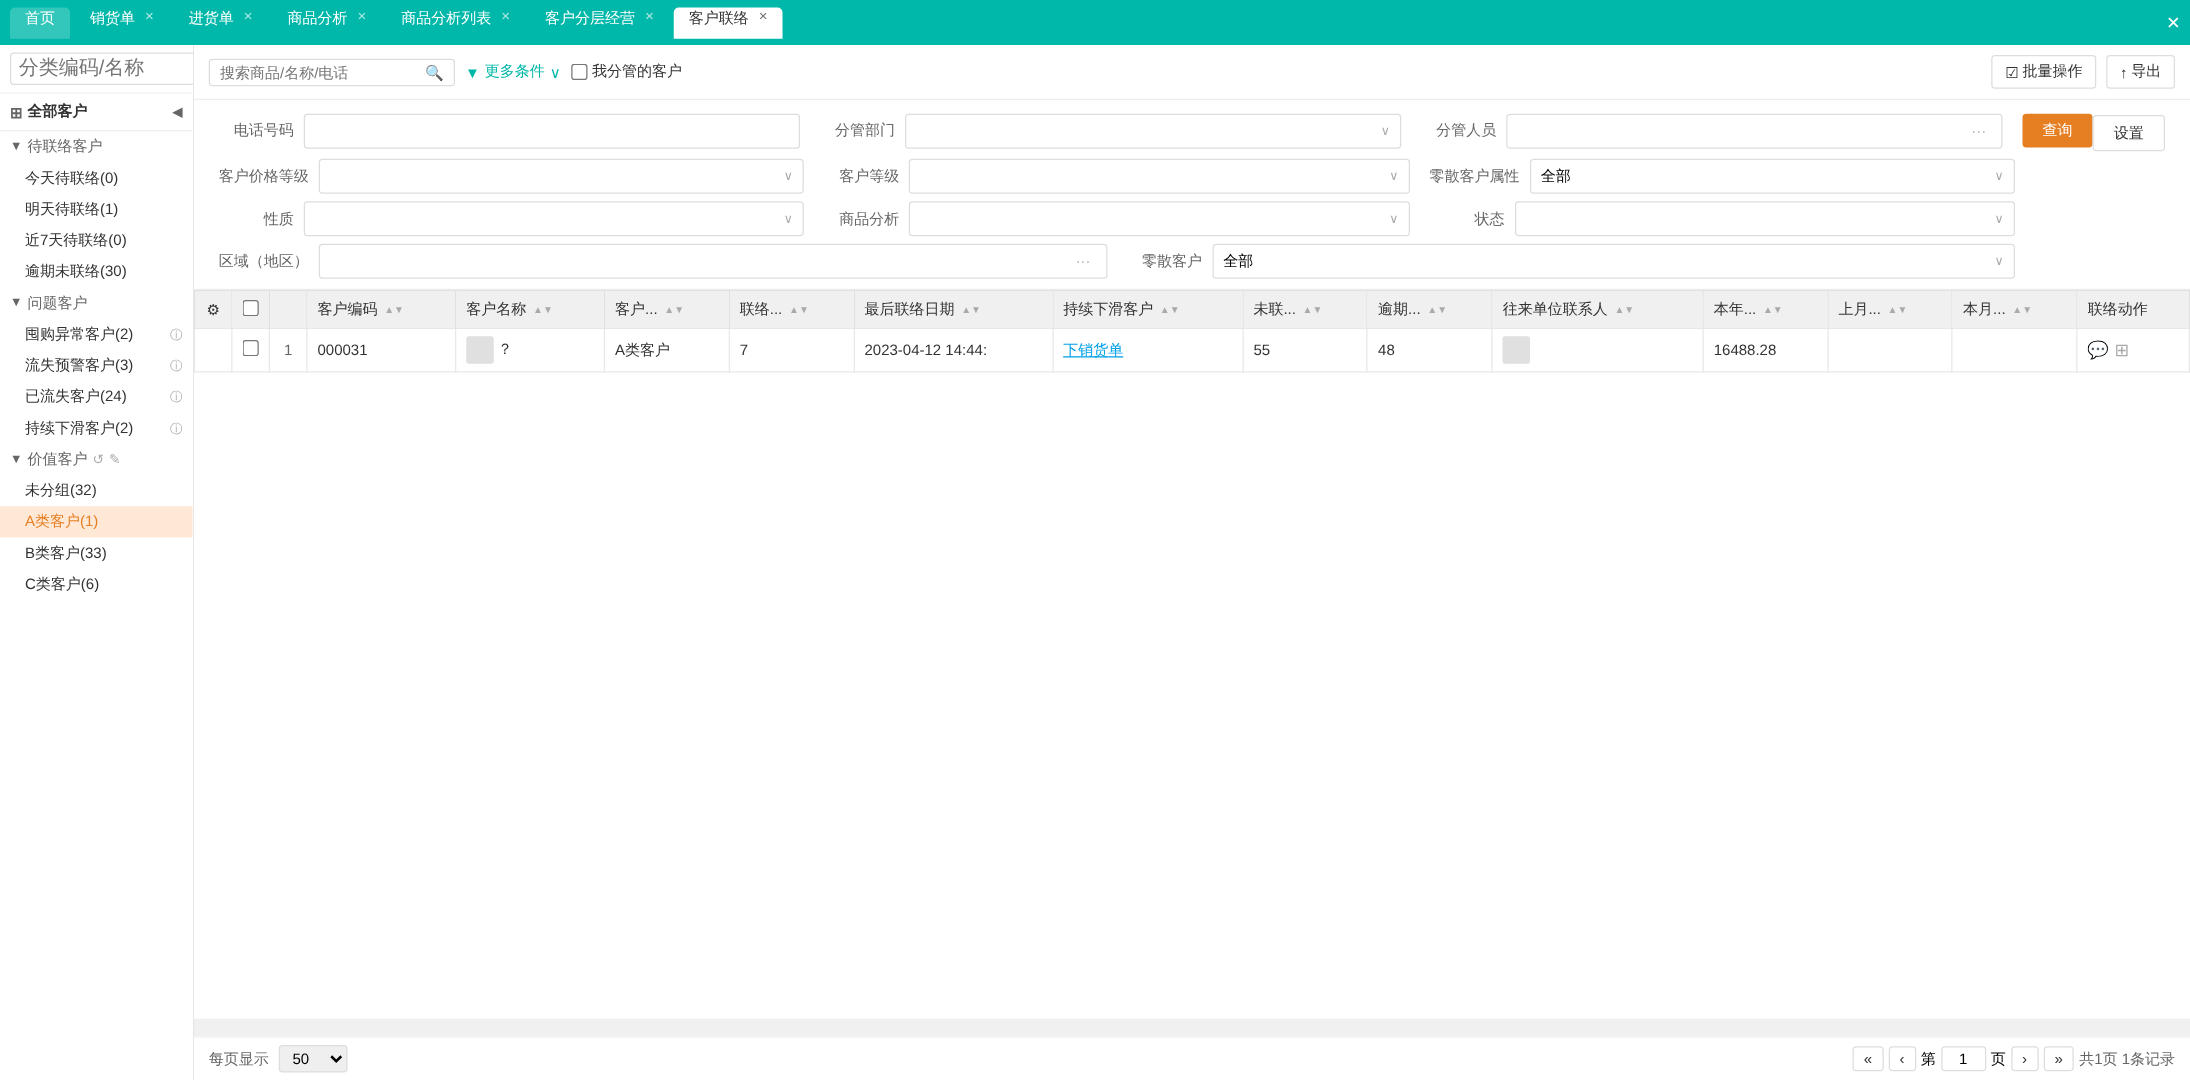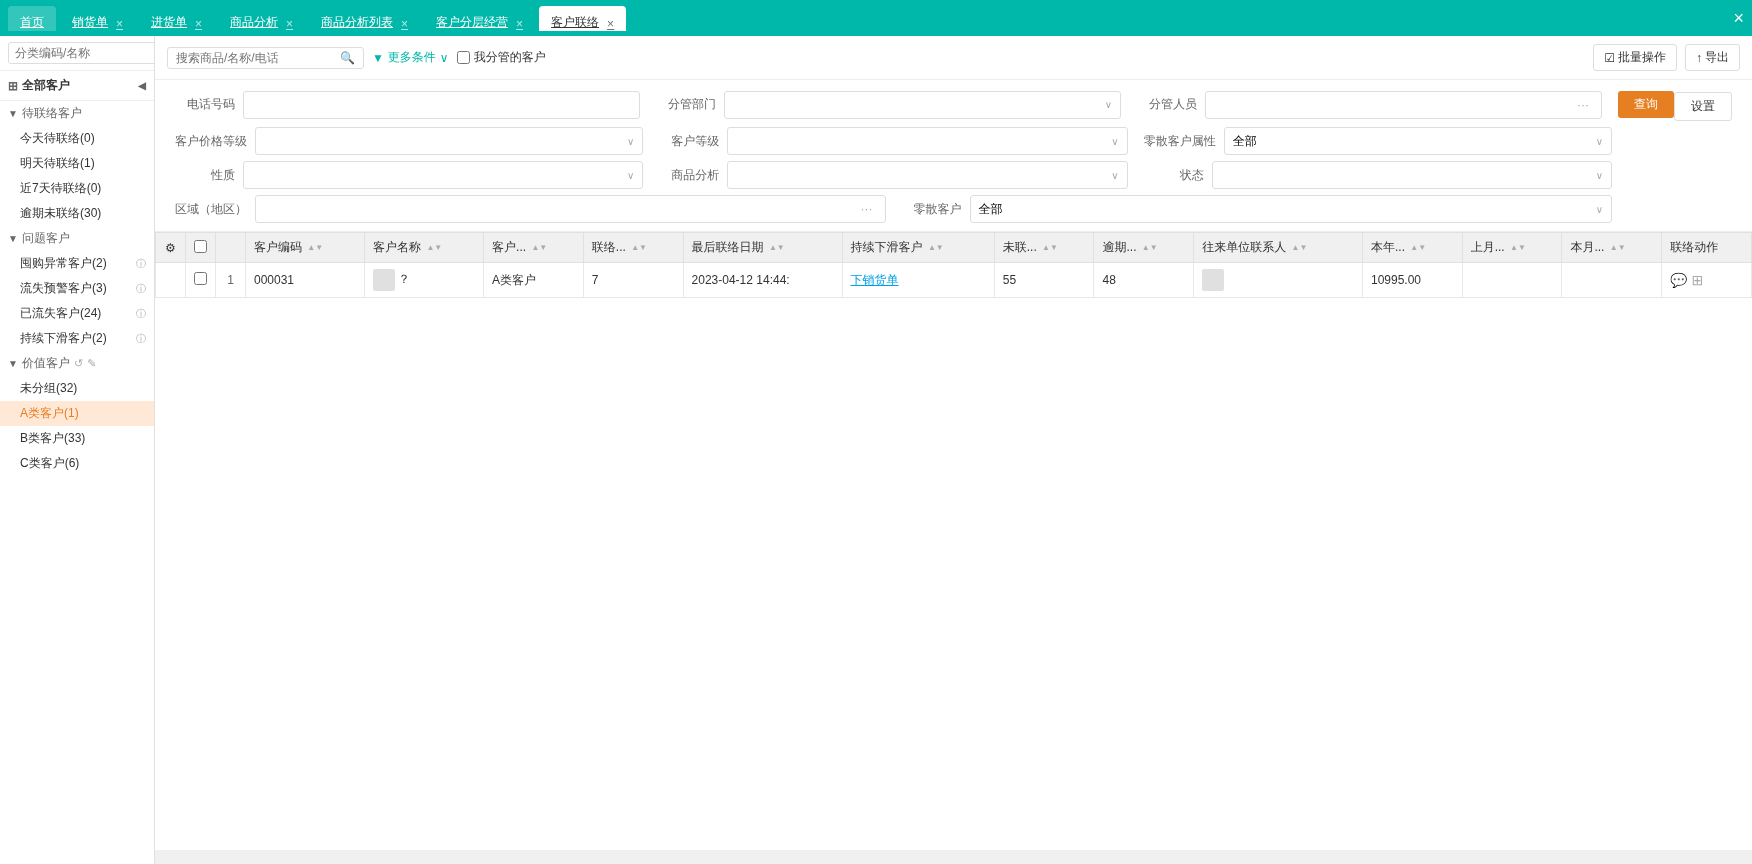--- a/index.html
+++ b/index.html
@@ -1,32 +1,32 @@
 <!DOCTYPE html>
 <html><head>
   <meta charset="utf-8">
   <style>
     * { box-sizing: border-box; margin: 0; padding: 0; font-family: 'Microsoft YaHei', Arial, sans-serif; font-size: 12px; }
     body { background: #f5f5f5; overflow: hidden; width: 1752px; height: 864px; }
 
     
     .top-nav { display: flex; align-items: center; background: #00b8a9; height: 36px; padding: 0 8px; gap: 4px; }
-    .nav-tab { display: flex; align-items: flex-end; height: 25px; padding: 0 12px; color: #fff; cursor: pointer; border-radius: 4px 4px 0 0; font-size: 13px; gap: 4px; white-space: nowrap; text-decoration: underline; }
+    .nav-tab { display: flex; align-items: flex-start; height: 25px; padding: 0 12px; color: #fff; cursor: pointer; border-radius: 4px 4px 0 0; font-size: 13px; gap: 4px; white-space: nowrap; }
     .nav-tab.active { background: #fff; color: #333; }
     .nav-tab .close-btn { font-size: 12px; color: inherit; opacity: 0.7; cursor: pointer; margin-left: 4px; }
     .nav-tab.home { background: rgba(255,255,255,0.2); }
     .nav-close-all { margin-left: auto; color: #fff; font-size: 18px; cursor: pointer; }
 
     
     .main-layout { display: flex; height: calc(864px - 36px); }
 
     
     .sidebar { width: 155px; background: #fff; border-right: 1px solid #e0e0e0; display: flex; flex-direction: column; overflow-y: auto; flex-shrink: 0; }
     .sidebar-search { display: flex; align-items: center; padding: 6px 8px; border-bottom: 1px solid #eee; }
-    .sidebar-search input { flex: 1; border: 1px solid #ddd; border-radius: 3px; padding: 3px 6px; font-size: 12px; outline: none; }
+    .sidebar-search input { flex: 1; border: 1px solid #ddd; border-radius: 3px; padding: 3px 6px; font-size: 16px; outline: none; }
     .sidebar-all-customers { display: flex; align-items: center; padding: 6px 8px; font-weight: bold; color: #333; background: #fff; border-bottom: 1px solid #eee; }
     .sidebar-all-customers .grid-icon { color: #666; margin-right: 4px; }
     .collapse-arrow { margin-left: auto; color: #666; font-size: 10px; cursor: pointer; }
 
     .sidebar-group-label { display: flex; align-items: center; padding: 4px 8px; color: #666; font-size: 12px; cursor: pointer; }
     .sidebar-group-label .arrow { margin-right: 4px; font-size: 10px; }
     .sidebar-item { padding: 4px 8px 4px 20px; color: #333; cursor: pointer; display: flex; align-items: center; justify-content: space-between; }
     .sidebar-item.active { background: #ffe8d6; color: #e67e22; }
     .sidebar-item .info-icon { color: #aaa; font-size: 10px; }
 
@@ -393,32 +393,50 @@
             <td>7</td>
             <td>2023-04-12 14:44:</td>
             <td>
               <span class="link-text">下销货单</span>
             </td>
             <td>55</td>
             <td>48</td>
             <td>
               <span style="display:inline-block;width:22px;height:22px;background:#e0e0e0;border-radius:2px;vertical-align:middle;margin-right:2px;"></span>
             </td>
-            <td>10995.00</td>
+            <td>16488.28</td>
             <td></td>
             <td></td>
             <td>
               <div class="action-icons">
                 <span class="action-icon">💬</span>
                 <span class="action-icon">⊞</span>
               </div>
             </td>
           </tr>
         </tbody>
       </table>
     </div>
 
     <div class="hscroll" style="margin: 0 0 0 0;">
       <div style="height:100%;"></div>
     </div>
 
+    <div class="bottom-bar">
+      <span class="page-size-label">每页显示</span>
+      <select class="page-size-select">
+        <option>50</option>
+        <option>100</option>
+        <option>200</option>
+      </select>
+      <div class="pagination">
+        <button class="page-btn">«</button>
+        <button class="page-btn">‹</button>
+        <span>第</span>
+        <input class="page-input" type="text" value="1" style="">
+        <span>页</span>
+        <button class="page-btn">›</button>
+        <button class="page-btn">»</button>
+        <span class="total-count">共1页 1条记录</span>
+      </div>
+    </div>
   </div>
 </div>
 
 </body></html>

